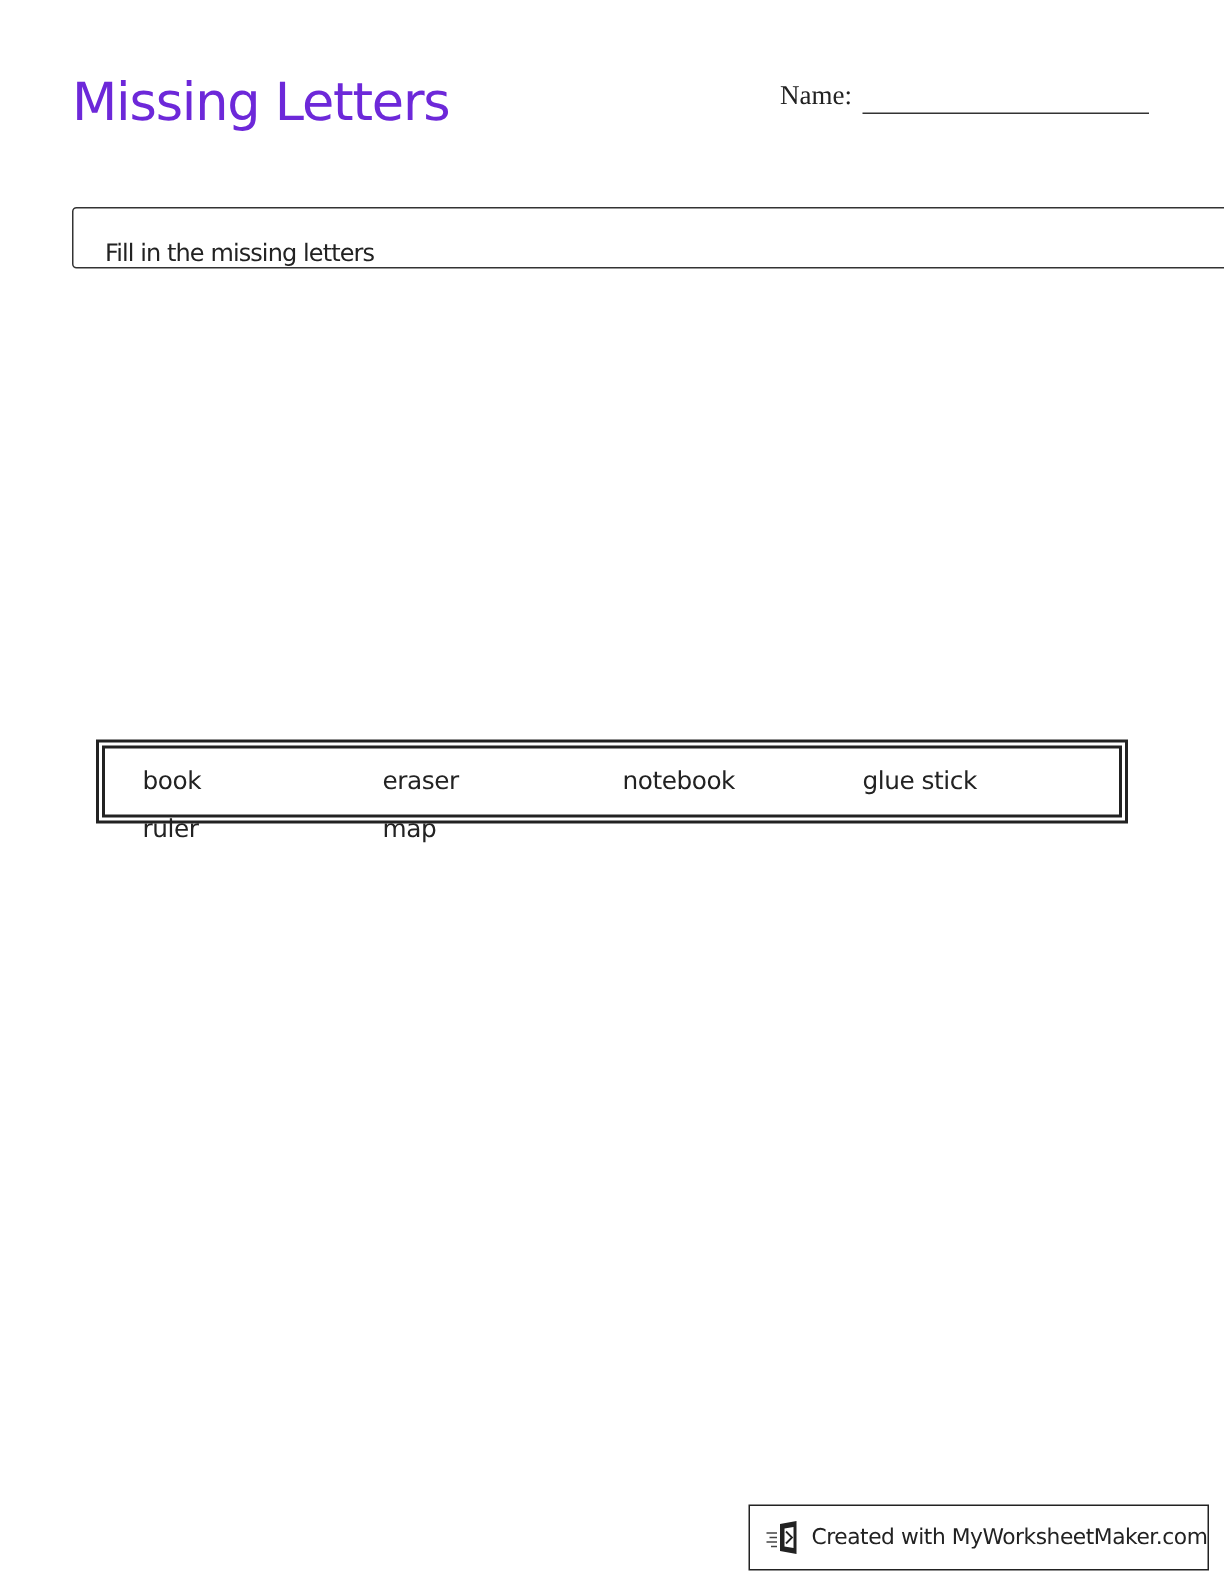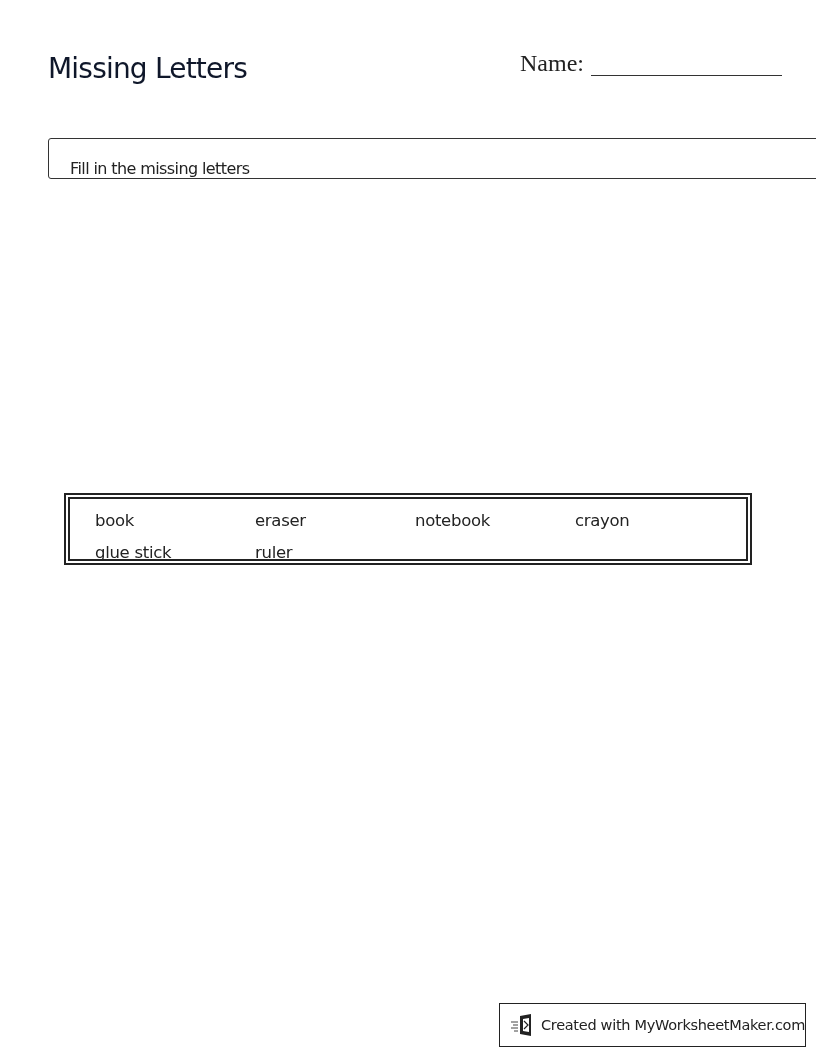--- a/index.html
+++ b/index.html
@@ -13,37 +13,37 @@
       position: relative;
       overflow: hidden;
       font-family: "DejaVu Sans", sans-serif;
       color: #222;
     }
     .title {
       position: absolute;
       left: 48px;
       top: 47px;
       font-family: "DejaVu Sans", sans-serif;
-      font-size: 28px;
+      font-size: 35px;
       font-weight: normal;
       letter-spacing: -0.8px;
-      color: #0f172a;
+      color: #6d28d9;
       line-height: 44px;
       margin: 0;
     }
     .name-row {
       position: absolute;
       left: 520px;
       top: 52px;
       display: flex;
       align-items: flex-end;
     }
     .name-label {
       font-family: "Liberation Serif", serif;
-      font-size: 24px;
+      font-size: 18px;
       color: #222;
       line-height: 22px;
     }
     .name-line {
       width: 191px;
       height: 0;
       border-bottom: 1.5px solid #333;
       margin-left: 7px;
       margin-bottom: -2px;
     }
@@ -62,21 +62,21 @@
       font-family: "DejaVu Sans", sans-serif;
       font-size: 16px;
       letter-spacing: -0.6px;
       color: #222;
     }
     .wordbank-outer {
       position: absolute;
       left: 64px;
       top: 493px;
       width: 688px;
-      height: 72px;
+      height: 56px;
       border: 2px solid #222;
       box-sizing: border-box;
       padding: 2px;
     }
     .wordbank-inner {
       width: 100%;
       height: 100%;
       border: 2px solid #222;
       box-sizing: border-box;
       position: relative;
@@ -134,23 +134,23 @@
 <div class="instructions">
   <span>Fill in the missing letters</span>
 </div>
 
 <div class="wordbank-outer">
   <div class="wordbank-inner">
     <div class="wordbank-grid">
       <span class="word">book</span>
       <span class="word">eraser</span>
       <span class="word">notebook</span>
-      <span class="word">crayon</span>
       <span class="word">glue stick</span>
       <span class="word">ruler</span>
+      <span class="word">map</span>
     </div>
   </div>
 </div>
 
 <div class="footer-badge">
   <svg class="logo-icon" viewBox="0 0 26 24" xmlns="http://www.w3.org/2000/svg">
     <line x1="1" y1="9" x2="8" y2="9" stroke="#444" stroke-width="1"></line>
     <line x1="3" y1="12" x2="8" y2="12" stroke="#444" stroke-width="1"></line>
     <line x1="1" y1="15" x2="8" y2="15" stroke="#444" stroke-width="1"></line>
     <line x1="4" y1="18" x2="8" y2="18" stroke="#444" stroke-width="1"></line>

